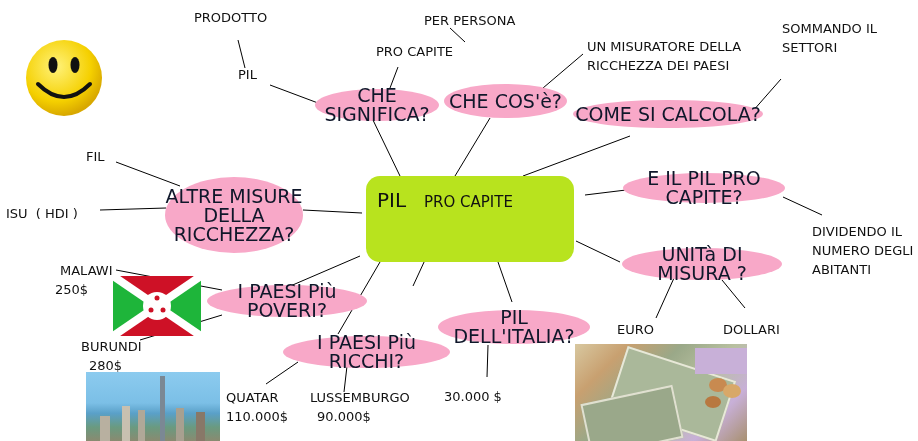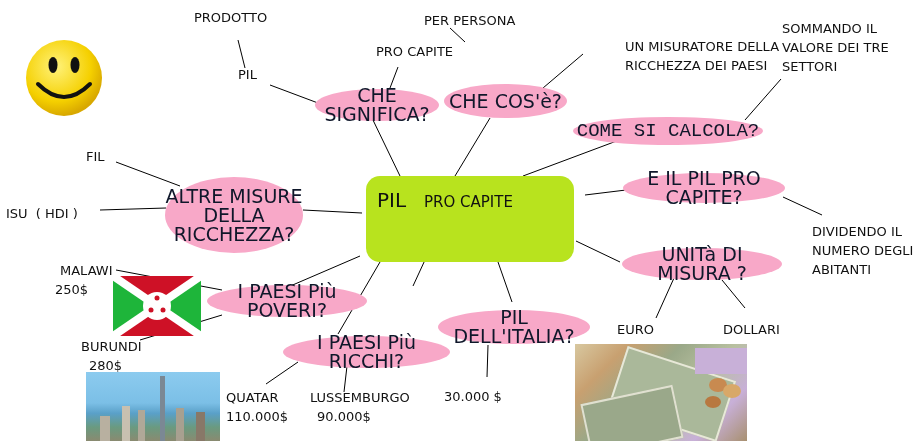--- a/index.html
+++ b/index.html
@@ -99,21 +99,21 @@
   <span class="pil">PIL</span>
   <span class="pc">PRO CAPITE</span>
 </div>
 
 <div class="ell" style="left:315px;top:89px;width:124px;height:32px;">
     <span>CHE SIGNIFICA?</span>
   </div>
 <div class="ell" style="left:444px;top:84px;width:123px;height:34px;">
     <span>CHE COS'è?</span>
   </div>
-<div class="ell" style="left:573px;top:117px;width:190px;height:28px;font-family:Liberation Mono, monospace;">
+<div class="ell" style="left:573px;top:100px;width:190px;height:28px;">
     <span>COME SI CALCOLA?</span>
   </div>
 <div class="ell" style="left:623px;top:173px;width:162px;height:30px;">
     <span>E IL PIL PRO CAPITE?</span>
   </div>
 <div class="ell" style="left:622px;top:248px;width:160px;height:32px;">
     <span>UNITà DI MISURA ?</span>
   </div>
 <div class="ell" style="left:438px;top:310px;width:152px;height:34px;">
     <span>PIL DELL'ITALIA?</span>
@@ -128,27 +128,26 @@
   <span>ALTRE MISURE</span>
   <span>DELLA RICCHEZZA?</span>
 </div>
 
 <div class="lbl" style="left:194px;top:8px;">
   <div>PRODOTTO</div>
 </div>
 <div class="lbl" style="left:238px;top:65px;">PIL</div>
 <div class="lbl" style="left:424px;top:11px;">PER PERSONA</div>
 <div class="lbl" style="left:376px;top:42px;">PRO CAPITE</div>
-<div class="lbl" style="left:587px;top:37px;margin-left:38px;">
+<div class="lbl" style="left:587px;top:37px;">
   <div>UN MISURATORE DELLA</div>
   <div>RICCHEZZA DEI PAESI</div>
 </div>
 <div class="lbl" style="left:782px;top:19px;">
   <div>SOMMANDO IL</div>
-  <div>VALORE DEI TRE</div>
   <div>SETTORI</div>
 </div>
 <div class="lbl" style="left:812px;top:222px;">
   <div>DIVIDENDO IL</div>
   <div>NUMERO DEGLI</div>
   <div>ABITANTI</div>
 </div>
 <div class="lbl" style="left:617px;top:320px;">EURO</div>
 <div class="lbl" style="left:723px;top:320px;">DOLLARI</div>
 <div class="lbl" style="left:444px;top:387px;">30.000 $</div>

